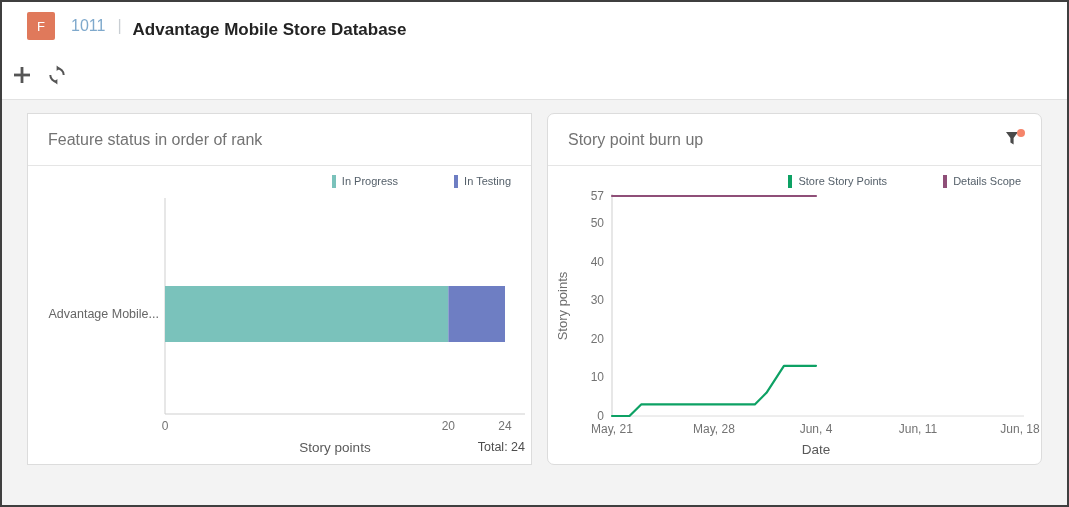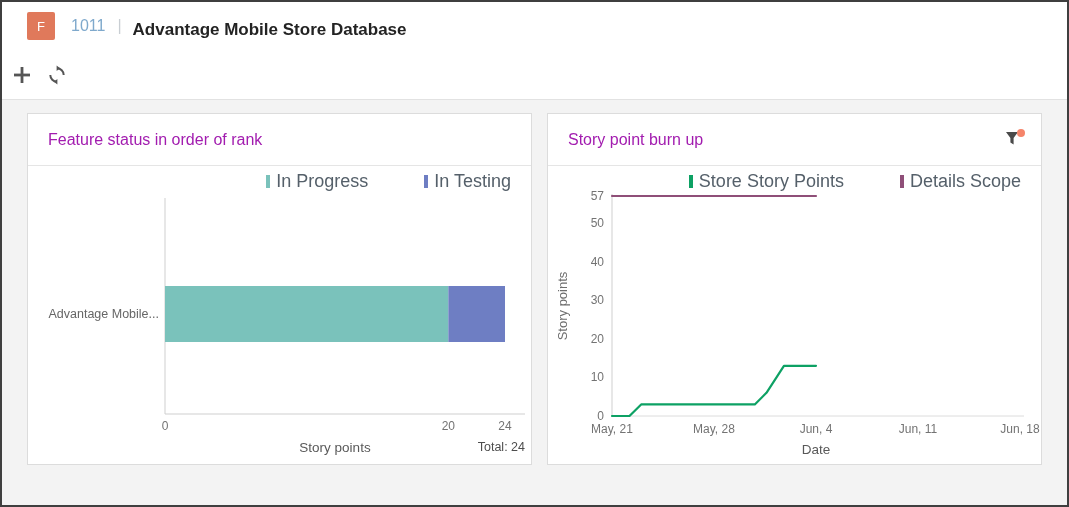--- a/index.html
+++ b/index.html
@@ -23,27 +23,27 @@
 
   
   .toolbar { height:50px; display:flex; align-items:center; padding-left:9px; gap:13px;
              border-bottom:1px solid #e2e2e2; background:#fff; flex:0 0 auto; }
   .tool-btn { width:22px; height:22px; display:flex; align-items:center; justify-content:center; cursor:pointer; }
 
   
   .main { flex:1; background:#f3f3f3; padding:13px 0 0 25px; display:flex; gap:15px; }
   .panel { background:#fff; border:1px solid #dcdcdc; height:352px; }
   .panel-1 { width:505px; }
-  .panel-2 { width:495px; }
+  .panel-2 { width:495px;border-radius:7px; }
   .panel-hd { height:52px; display:flex; align-items:center; justify-content:space-between;
               padding:0 18px 0 20px; border-bottom:1px solid #e5e5e5; }
-  .panel-title { font-size:16px; color:#a21caf; }
+  .panel-title { font-size:16px; color:#737373; }
   .legend-row { height:22px; display:flex; justify-content:flex-end; align-items:center;
                 gap:26px; padding:8px 20px 0 0; }
-  .legend-item { display:flex; align-items:center; gap:6px; font-size:18px; color:#55606a; cursor:pointer;padding-left:30px; }
+  .legend-item { display:flex; align-items:center; gap:6px; font-size:11px; color:#55606a; cursor:pointer;padding-left:30px; }
   .legend-mark { width:4px; height:13px; display:inline-block; }
   .filter-btn { position:relative; width:18px; height:18px; cursor:pointer; }
   .filter-dot { position:absolute; top:-2px; right:-2px; width:8px; height:8px; border-radius:50%; background:#f5846a; }
   svg text { font-family:"Liberation Sans", sans-serif; }
 </style>
 </head>
 <body>
 
 <div class="window">
 

